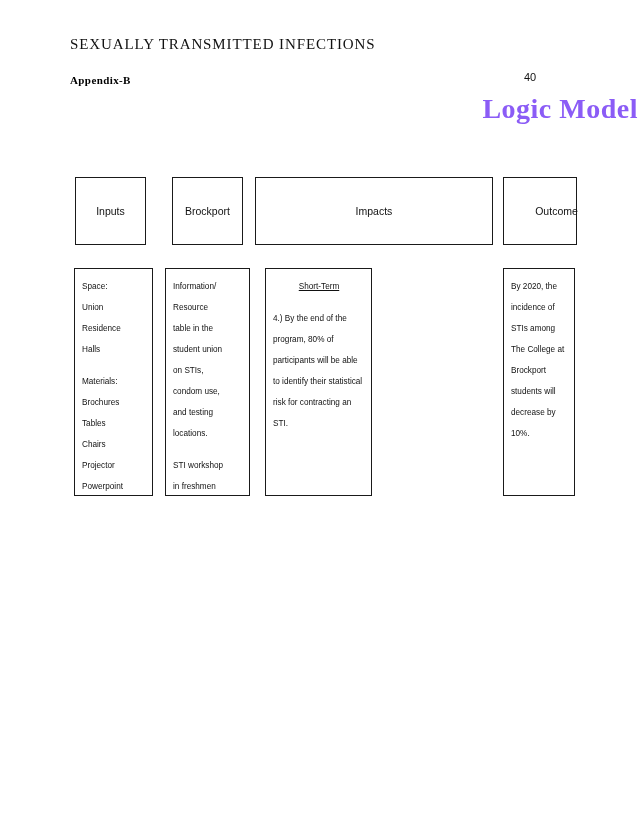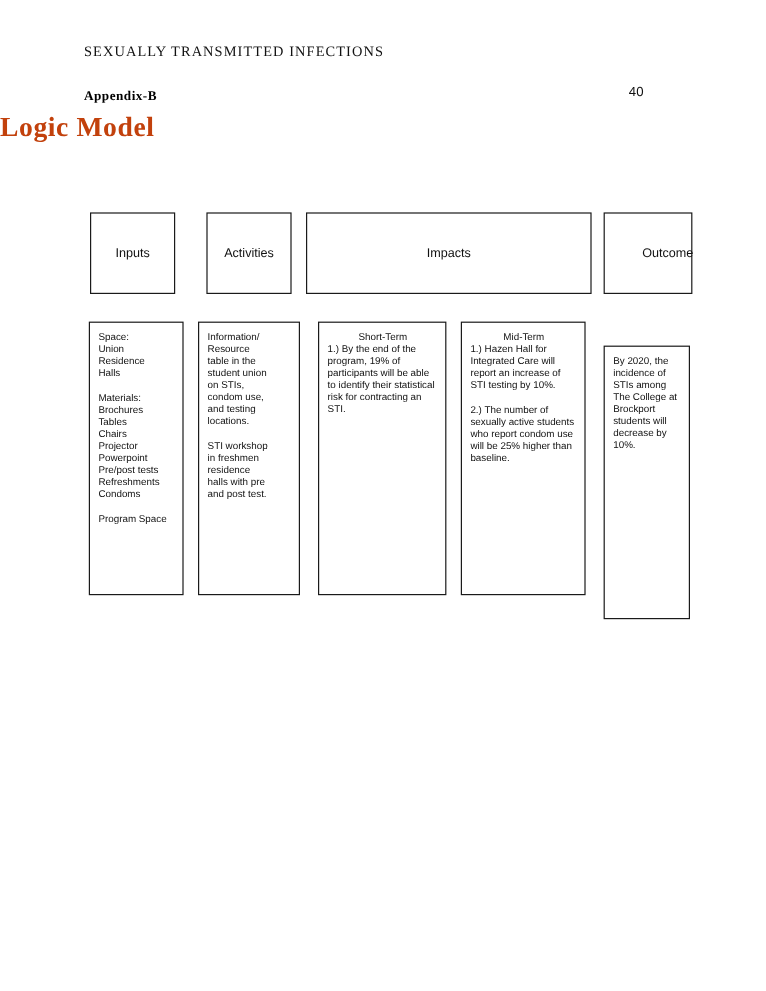--- a/index.html
+++ b/index.html
@@ -21,21 +21,21 @@
     inset: 0;
     background: #ffffff;
   }
 
   
   .running-head {
     position: absolute;
     left: 70px;
     top: 36px;
     font-family: "Liberation Serif", serif;
-    font-size: 12px;
+    font-size: 15px;
     letter-spacing: 0.9px;
     white-space: nowrap;
     color: #111;
   }
   .page-number {
     position: absolute;
     left: 524px;
     top: 36px;
     font-family: "Liberation Sans", sans-serif;
     font-size: 11px;
@@ -52,26 +52,26 @@
     font-size: 11px;
     letter-spacing: 0.4px;
     color: #000;
   }
 
   .doc-title {
     position: absolute;
     left: 0;
     top: 93px;
     width: 638px;
-    text-align: left;
+    text-align: right;
     font-family: "Liberation Serif", serif;
     font-weight: bold;
-    font-size: 23px;
+    font-size: 28px;
     letter-spacing: 0.5px;
-    color: #c2410c;
+    color: #8b5cf6;
   }
 
   
   .model {
     position: absolute;
     left: 0;
     top: 0;
     width: 638px;
     height: 599px;
     border-radius: 26px;
@@ -88,48 +88,50 @@
     display: flex;
     align-items: center;
     justify-content: center;
     font-size: 10.5px;
     color: #111;
   }
 
   .body-box {
     padding: 7px 6px 6px 7px;
     font-size: 8.2px;
-    line-height: 10px;
+    line-height: 21px;
     color: #111;
     overflow: hidden;
   }
 
   .body-box .col-head {
     text-align: center;
     display: block;
+    margin-bottom: 11px;
+    text-decoration: underline;
   }
 
   .body-box p {
     margin: 0 0 11px 0;
     white-space: pre-line;
   }
   .body-box p:last-child { margin-bottom: 0; }
 
   
   #hdr-inputs     { left: 75px;  top: 177px; width: 71px;  height: 68px; }
   #hdr-activities { left: 172px; top: 177px; width: 71px;  height: 68px; }
   #hdr-impacts    { left: 255px; top: 177px; width: 238px; height: 68px; justify-content: center; }
   #hdr-outcome    { left: 503px; top: 177px; width: 74px;  height: 68px; padding-left: 33px; }
 
   
   #body-inputs     { left: 74px;  top: 268px; width: 79px;  height: 228px; }
   #body-activities { left: 165px; top: 268px; width: 85px;  height: 228px; }
   #body-short      { left: 265px; top: 268px; width: 107px; height: 228px; }
   #body-mid        { left: 384px; top: 268px; width: 104px; height: 228px; }
-  #body-outcome    { left: 503px; top: 268px; width: 72px;  height: 228px; margin-top: 20px; }
+  #body-outcome    { left: 503px; top: 268px; width: 72px;  height: 228px; }
 </style>
 </head>
 <body>
 
 <div class="page">
 
   <div class="running-head">SEXUALLY  TRANSMITTED  INFECTIONS</div>
 
   <div class="page-number">40</div>
 
@@ -137,21 +139,21 @@
 
   <div class="doc-title">Logic Model</div>
 
   <div class="model">
 
     <div class="lm-box header-box" id="hdr-inputs">
       <span>Inputs</span>
     </div>
 
     <div class="lm-box header-box" id="hdr-activities">
-      <span>Activities</span>
+      <span>Brockport</span>
     </div>
 
     <div class="lm-box header-box" id="hdr-impacts">
       <span>Impacts</span>
     </div>
 
     <div class="lm-box header-box" id="hdr-outcome">
       <span>Outcome</span>
     </div>
 
@@ -183,27 +185,22 @@
 locations.</p>
       <p>STI workshop
 in freshmen
 residence
 halls with pre
 and post test.</p>
     </div>
 
     <div class="lm-box body-box" id="body-short">
       <span class="col-head">Short-Term</span>
-      <p>1.) By the end of the program, 19% of participants will be able to identify their statistical risk for contracting an STI.</p>
-    </div>
-
-    <div class="lm-box body-box" id="body-mid">
-      <span class="col-head">Mid-Term</span>
-      <p>1.) Hazen Hall for Integrated Care will report an increase of STI testing by 10%.</p>
-      <p>2.) The number of sexually active students who report condom use will be 25% higher than baseline.</p>
-    </div>
+      <p>4.) By the end of the program, 80% of participants will be able to identify their statistical risk for contracting an STI.</p>
+    </div>
+
 
     <div class="lm-box body-box" id="body-outcome">
       <p>By 2020, the incidence of STIs among The College at Brockport students will decrease by 10%.</p>
     </div>
 
   </div>
 </div>
 
 </body></html>

